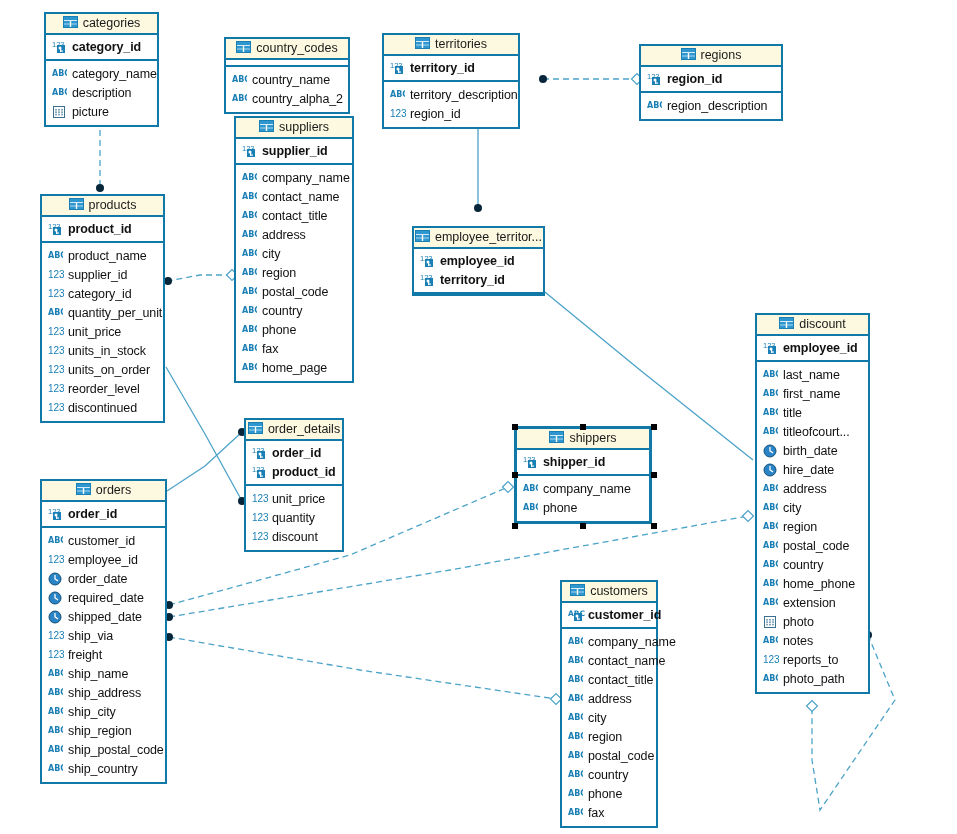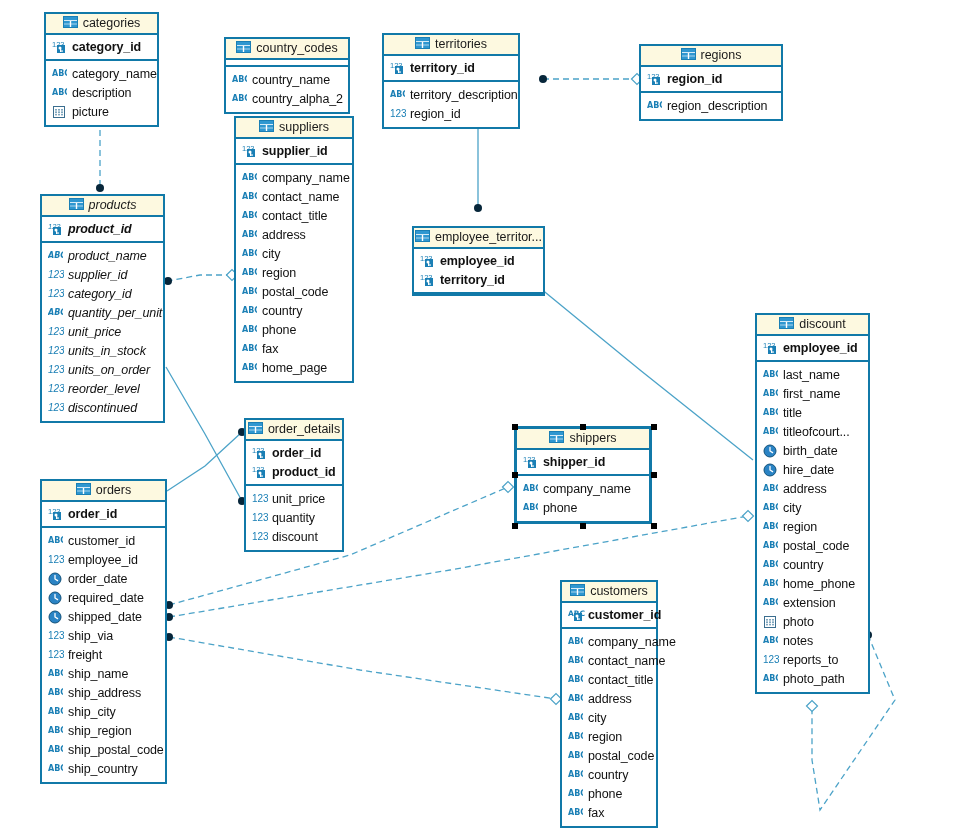--- a/index.html
+++ b/index.html
@@ -509,21 +509,21 @@
                 <rect x="5" y="5" width="8" height="8" fill="#1a7fb5"></rect>
                 <circle cx="8" cy="8" r="1.5" fill="#ffffff"></circle>
                 <rect x="8" y="8.5" width="1.2" height="3.5" fill="#ffffff"></rect>
                 <rect x="9" y="10.5" width="2" height="1.1" fill="#ffffff"></rect>
               </svg>
             </span>
             <span class="nm">territory_id</span>
           </div>
         </div>
       </div>
-      <div class="table-box" style="left: 40px; top: 194px; width: 125px; font-style: italic;">
+      <div class="table-box" style="left: 40px; top: 194px; width: 125px;">
         <div class="tbl-header">
           <span class="ico">
             <svg width="15" height="12" viewBox="0 0 15 12">
               <rect x="0.5" y="0.5" width="14" height="11" fill="#ffffff" stroke="#1a7fb5" stroke-width="1"></rect>
               <rect x="1" y="1" width="13" height="3.2" fill="#2f97d0"></rect>
               <rect x="1" y="5" width="5.8" height="2.7" fill="#2f97d0"></rect>
               <rect x="8.2" y="5" width="5.8" height="2.7" fill="#2f97d0"></rect>
               <rect x="1" y="8.3" width="5.8" height="2.7" fill="#2f97d0"></rect>
               <rect x="8.2" y="8.3" width="5.8" height="2.7" fill="#2f97d0"></rect>
             </svg>

